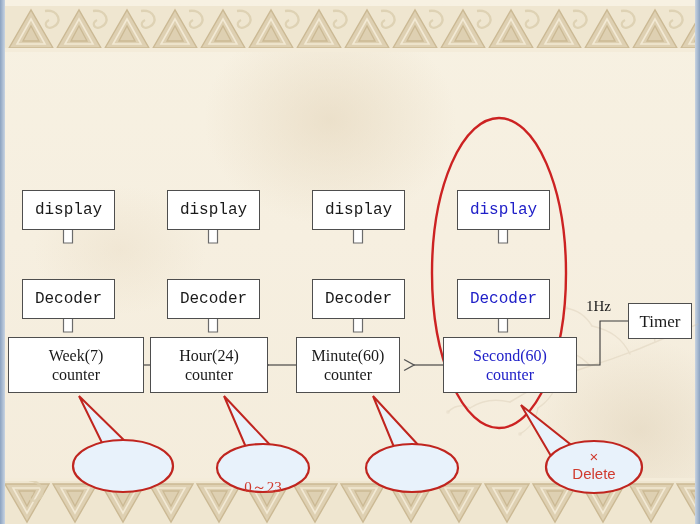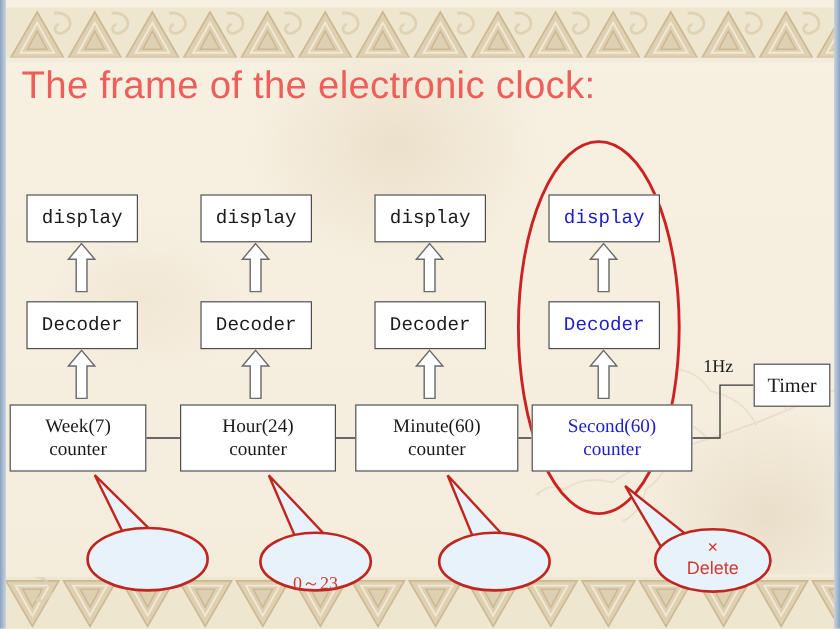--- a/index.html
+++ b/index.html
@@ -36,21 +36,21 @@
     position:absolute;left:18px;top:52px;width:660px;
     font-family:"Liberation Sans", sans-serif;
     font-size:32px;line-height:38px;font-weight:400;
     color:#ee5f5b;letter-spacing:.2px;
   }
 
   
   .box{position:absolute;background:#ffffff;border:1px solid #4e4e4e;
     box-sizing:border-box;display:flex;align-items:center;justify-content:center;
     text-align:center;}
-  .box.mono{font-family:"Liberation Mono", monospace;font-size:16px;color:#1a1a1a;}
+  .box.mono{font-family:"Liberation Mono", monospace;font-size:16px;color:#1a1a1a;margin-top:28px;}
   .box.serif{font-family:"Liberation Serif", serif;font-size:16px;color:#1a1a1a;
     line-height:19px;}
   .box.blue{color:#2020c8;}
   .box .lines{display:block;}
 
   svg.overlay{position:absolute;left:0;top:0;width:700px;height:524px;
     pointer-events:none;}
 
   .callout-text{position:absolute;text-align:center;
     font-family:"Liberation Sans", sans-serif;color:#d03a2e;
@@ -169,21 +169,20 @@
     <g fill="#cfc0a6" opacity=".55">
       <circle cx="126" cy="14" r="2.2"></circle>
         <circle cx="84" cy="48" r="2"></circle>
       <circle cx="80" cy="140" r="2"></circle>
         <circle cx="8" cy="118" r="2"></circle>
       <circle cx="196" cy="20" r="2.2"></circle>
         <circle cx="62" cy="86" r="1.8"></circle>
     </g>
   </svg>
 
-  <div class="title">The frame of the electronic clock:</div>
 
   <svg class="overlay" viewBox="0 0 700 524">
     <defs>
 
       <g id="blockArrowUp">
         <path d="M11 0 L22 13 L15.5 13 L15.5 40 L6.5 40 L6.5 13 L0 13 Z" fill="#ffffff" stroke="#6b6b6b" stroke-width="1.2" stroke-linejoin="miter"></path>
       </g>
       <marker id="thinArrowL" markerWidth="12" markerHeight="12" refX="1" refY="6" orient="auto">
         <path d="M10 1 L1 6 L10 11" fill="none" stroke="#555" stroke-width="1.2"></path>
       </marker>
@@ -267,33 +266,33 @@
   <div class="box mono" style="left:167px;top:251px;width:93px;height:40px;">
     <span>Decoder</span>
   </div>
   <div class="box mono" style="left:312px;top:251px;width:93px;height:40px;">
     <span>Decoder</span>
   </div>
   <div class="box mono blue" style="left:457px;top:251px;width:93px;height:40px;">
     <span>Decoder</span>
   </div>
 
-  <div class="box serif" style="left:8px;top:337px;width:114px;height:56px;">
+  <div class="box serif" style="left:8px;top:337px;width:136px;height:56px;">
     <span class="lines">
       <span>Week(7)</span><br>
       <span>counter</span>
     </span>
   </div>
-  <div class="box serif" style="left:150px;top:337px;width:130px;height:56px;">
+  <div class="box serif" style="left:150px;top:337px;width:118px;height:56px;">
     <span class="lines">
       <span>Hour(24)</span><br>
       <span>counter</span>
     </span>
   </div>
-  <div class="box serif" style="left:296px;top:337px;width:136px;height:56px;">
+  <div class="box serif" style="left:296px;top:337px;width:104px;height:56px;">
     <span class="lines">
       <span>Minute(60)</span><br>
       <span>counter</span>
     </span>
   </div>
   <div class="box serif blue" style="left:443px;top:337px;width:134px;height:56px;">
     <span class="lines">
       <span>Second(60)</span><br>
       <span>counter</span>
     </span>

